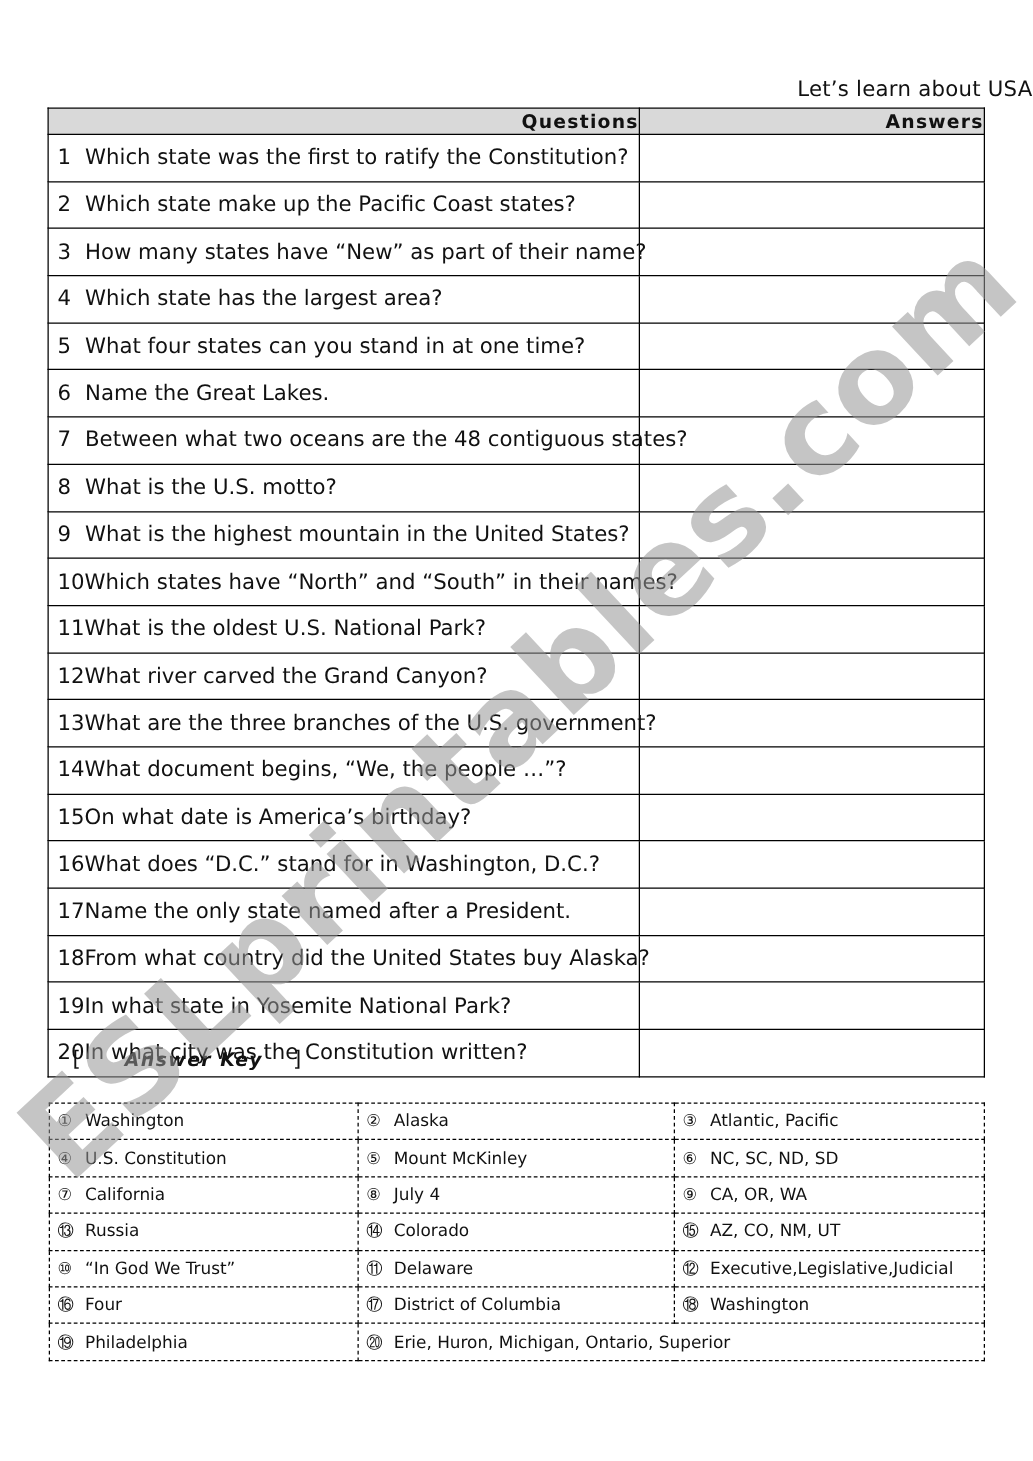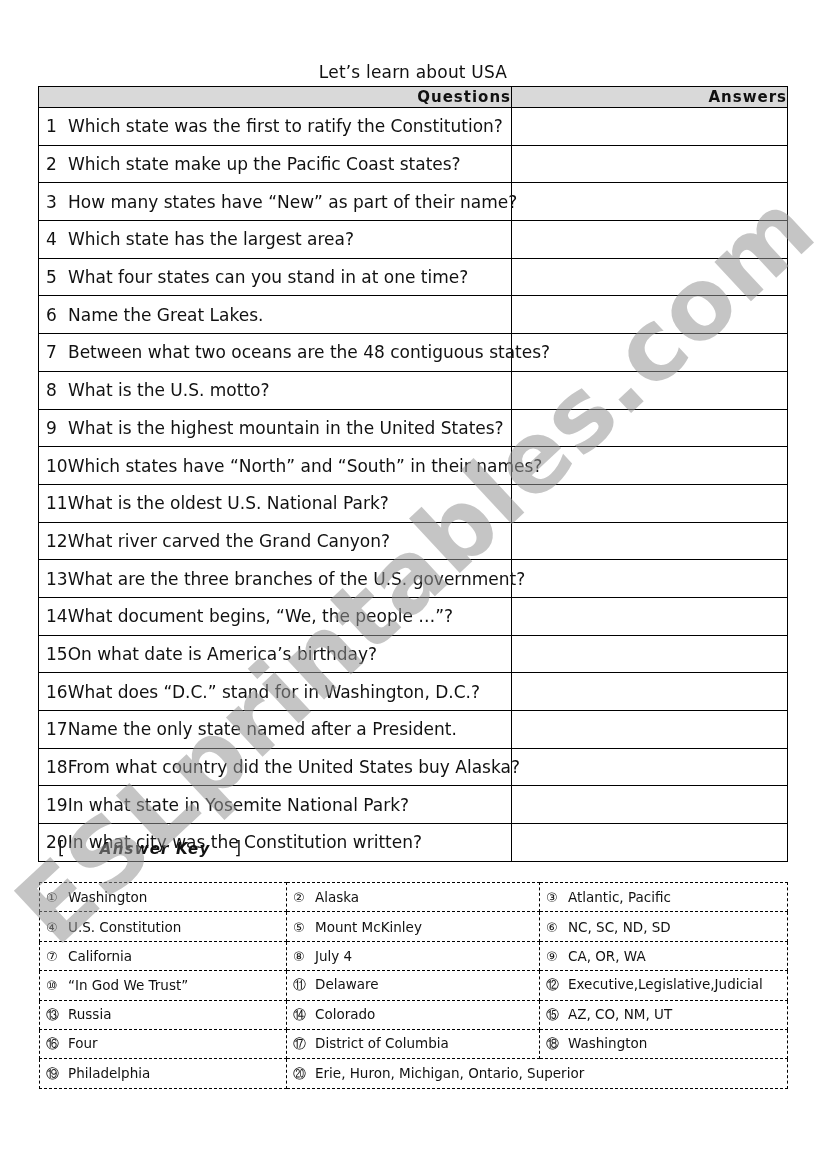--- a/index.html
+++ b/index.html
@@ -1,21 +1,21 @@
 <!DOCTYPE html>
 <html><head>
 <meta charset="utf-8">
 <style>
   html, body { margin: 0; padding: 0; background: #ffffff; }
   body {
     width: 826px; height: 1169px; position: relative; overflow: hidden;
     font-family: "DejaVu Sans", sans-serif; color: #111;
   }
   .page-title {
-    position: absolute; left: 0; top: 62px; width: 826px; text-align: center;
+    position: absolute; left: 0; top: 62px; width: 826px; text-align: right;
     font-size: 17px; letter-spacing: 0.2px;
   }
   table.qa {
     position: absolute; left: 38px; top: 86px; width: 749px;
     border-collapse: collapse; table-layout: fixed;
   }
   table.qa th {
     background: #d9d9d9; height: 20px; border: 1px solid #000;
     font-family: "DejaVu Sans", sans-serif; font-weight: bold; font-size: 15px;
     letter-spacing: 1px; padding: 0; text-align: right; line-height: 20px;
@@ -170,30 +170,30 @@
         <td><span class="circ">④</span><span>U.S. Constitution</span></td>
         <td><span class="circ">⑤</span><span>Mount McKinley</span></td>
         <td><span class="circ">⑥</span><span>NC, SC, ND, SD</span></td>
       </tr>
       <tr>
         <td><span class="circ">⑦</span><span>California</span></td>
         <td><span class="circ">⑧</span><span>July 4</span></td>
         <td><span class="circ">⑨</span><span>CA, OR, WA</span></td>
       </tr>
       <tr>
+        <td><span class="circ">⑬</span><span>Russia</span></td>
+        <td><span class="circ">⑭</span><span>Colorado</span></td>
+        <td><span class="circ">⑮</span><span>AZ, CO, NM, UT</span></td>
+      </tr>
+      <tr>
         <td><span class="circ">⑩</span><span>“In God We Trust”</span></td>
         <td><span class="circ">⑪</span><span>Delaware</span></td>
         <td><span class="circ">⑫</span><span>Executive,Legislative,Judicial</span></td>
       </tr>
       <tr>
-        <td><span class="circ">⑬</span><span>Russia</span></td>
-        <td><span class="circ">⑭</span><span>Colorado</span></td>
-        <td><span class="circ">⑮</span><span>AZ, CO, NM, UT</span></td>
-      </tr>
-      <tr>
         <td><span class="circ">⑯</span><span>Four</span></td>
         <td><span class="circ">⑰</span><span>District of Columbia</span></td>
         <td><span class="circ">⑱</span><span>Washington</span></td>
       </tr>
       <tr>
         <td><span class="circ">⑲</span><span>Philadelphia</span></td>
         <td colspan="2"><span class="circ">⑳</span><span>Erie, Huron, Michigan, Ontario, Superior</span></td>
       </tr>
     </tbody>
 </table>

